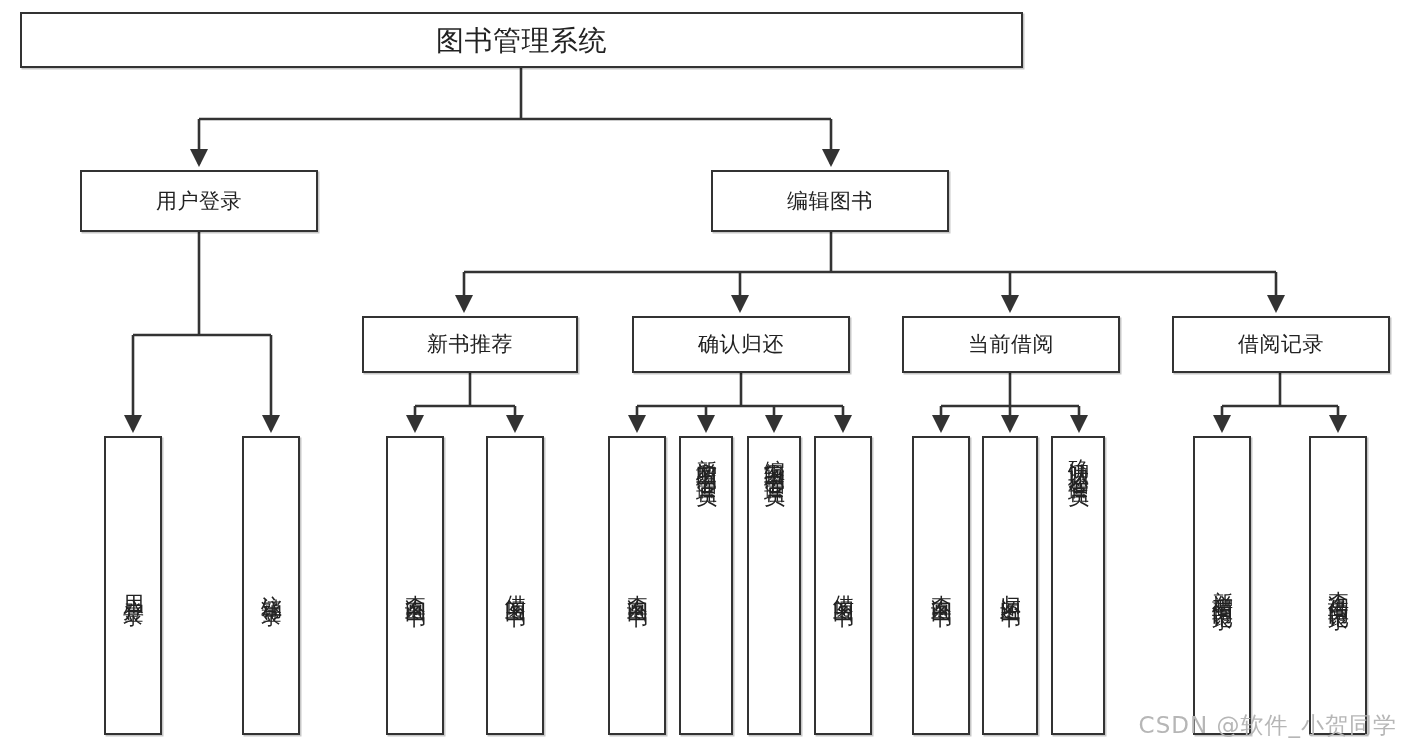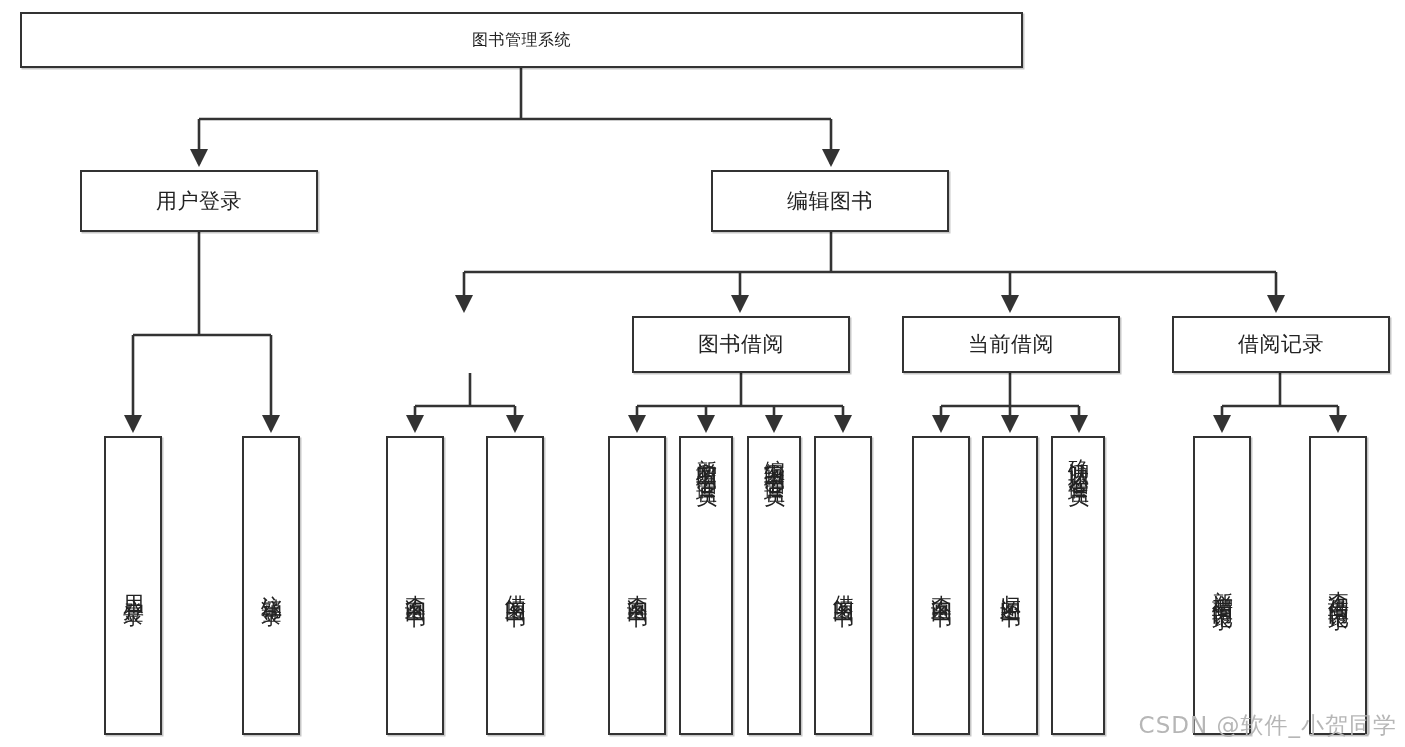--- a/index.html
+++ b/index.html
@@ -41,21 +41,21 @@
     letter-spacing: 0.5px;
     line-height: 1.25;
     text-align: center;
     white-space: nowrap;
   }
   .node.horizontal .label {
     writing-mode: horizontal-tb;
     font-size: 21px;
   }
   .node.root .label {
-    font-size: 16px;
+    font-size: 28px;
     text-align: center;
   }
   .node.vertical {
     align-items: flex-start;
     justify-content: center;
     padding-top: 0;
   }
   .node.vertical .label {
     writing-mode: vertical-rl;
     text-orientation: upright;
@@ -143,22 +143,25 @@
     <span class="label">图书管理系统</span>
   </div>
 
   <div class="node horizontal" style="left:80px; top:170px; width:238px; height:62px;">
     <span class="label">用户登录</span>
   </div>
   <div class="node horizontal" style="left:711px; top:170px; width:238px; height:62px;">
     <span class="label">编辑图书</span>
   </div>
 
+  <div class="node horizontal" style="left:362px; top:316px; width:216px; height:57px;">
+    <span class="label">新书推荐</span>
+  </div>
   <div class="node horizontal" style="left:632px; top:316px; width:218px; height:57px;">
-    <span class="label">图书借阅</span>
+    <span class="label">确认归还</span>
   </div>
   <div class="node horizontal" style="left:902px; top:316px; width:218px; height:57px;">
     <span class="label">当前借阅</span>
   </div>
   <div class="node horizontal" style="left:1172px; top:316px; width:218px; height:57px;">
     <span class="label">借阅记录</span>
   </div>
 
   <div class="node vertical center-v" style="left:104px; top:436px; width:58px; height:299px;">
     <span class="label">用户登录</span>

